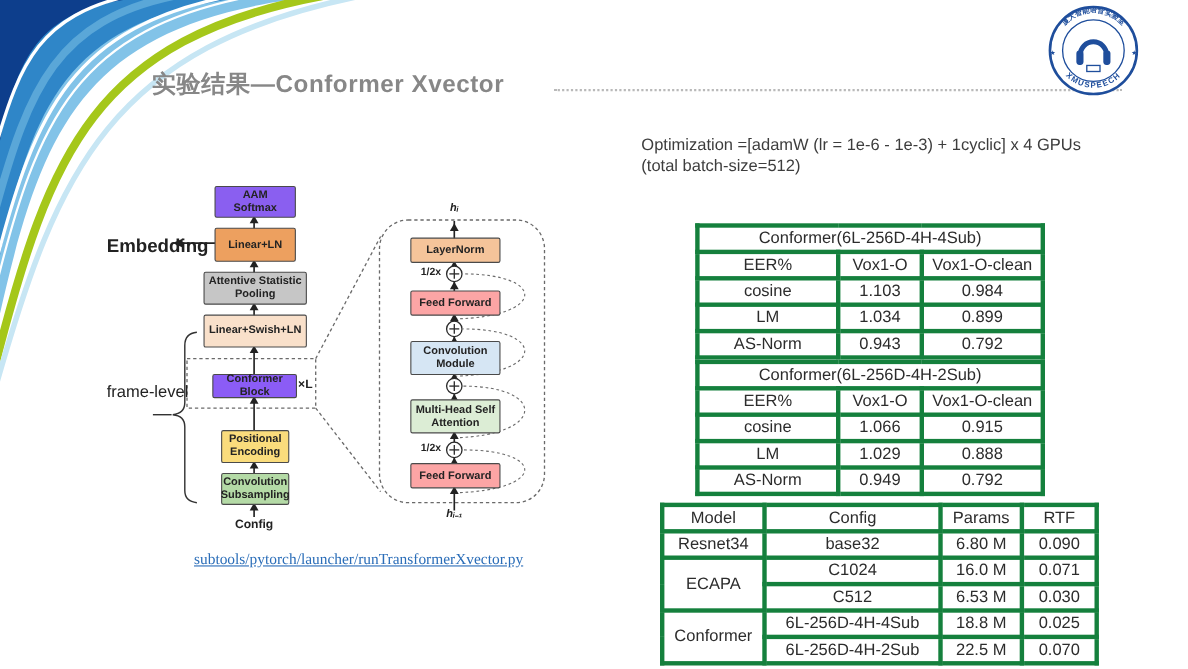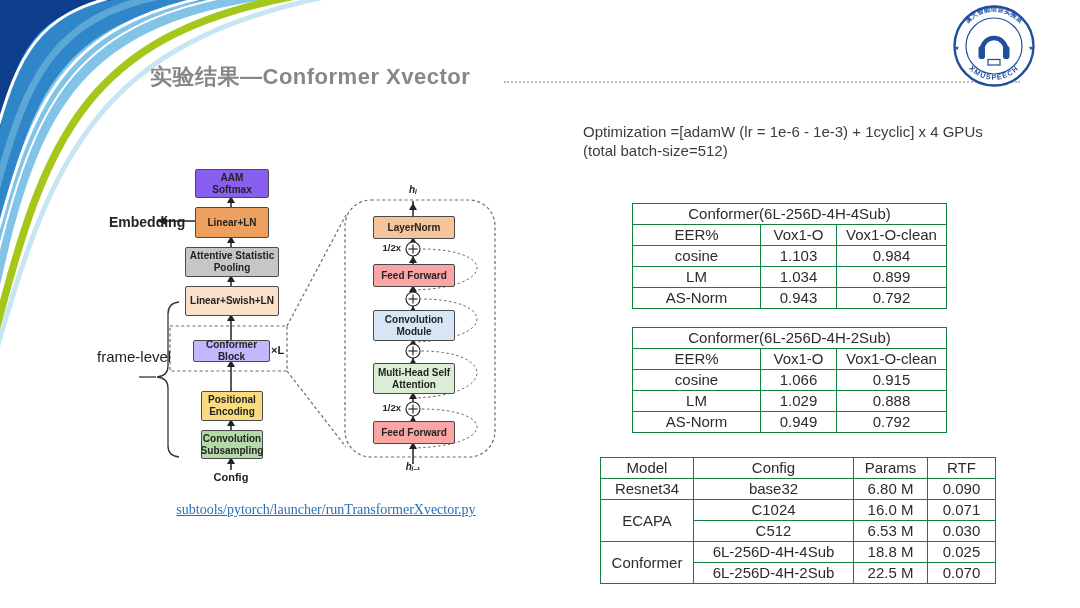--- a/index.html
+++ b/index.html
@@ -1,60 +1,60 @@
 <!DOCTYPE html>
 <html><head>
 <meta charset="utf-8">
 <style>
   html,body{margin:0;padding:0;background:#fff;}
   .slide{position:relative;width:1080px;height:608px;background:#fff;overflow:hidden;
          font-family:"Liberation Sans",sans-serif;}
   svg{display:block;}
   .swoosh{position:absolute;left:0;top:0;z-index:1;}
-  .title{position:absolute;left:150px;top:62px;font-size:22px;font-weight:bold;
+  .title{position:absolute;left:138px;top:62px;font-size:22px;font-weight:bold;
          color:#878787;letter-spacing:.5px;z-index:3;white-space:nowrap;}
   .title-dots{position:absolute;left:504px;top:81px;width:516px;height:0;
               border-top:2px dotted #b9b9b9;z-index:2;}
   .logo{position:absolute;left:952px;top:4px;z-index:4;}
   
   .overlay{position:absolute;left:0;top:0;z-index:2;pointer-events:none;}
   .box{position:absolute;z-index:3;border:1px solid #4a4a4a;border-radius:2px;
        display:flex;align-items:center;justify-content:center;text-align:center;
        font-size:10px;font-weight:bold;color:#232323;line-height:1.18;white-space:pre-line;}
   .c-aam{background:#8a5ff0;}
   .c-lnln{background:#eda05f;}
   .c-asp{background:#c6c6c6;}
   .c-swish{background:#f9e0ca;}
-  .c-conf{background:#c4b5fd;}
+  .c-conf{background:#8b5cf6;}
   .c-pe{background:#fadc7c;}
   .c-cs{background:#b4daa6;}
   .c-layernorm{background:#f5c49a;}
   .c-ff{background:#fca5a5;}
   .c-cm{background:#d6e6f4;}
   .c-mhsa{background:#dcedd5;}
   .dlabel{position:absolute;z-index:3;color:#222;white-space:nowrap;}
-  .lab-emb{left:97px;top:214px;font-size:14px;font-weight:600;margin-left:12px;}
+  .lab-emb{left:97px;top:214px;font-size:17px;font-weight:600;}
   .lab-frame{left:97px;top:348px;font-size:15px;}
   .lab-inputs{left:201px;top:471px;width:60px;text-align:center;font-size:11px;font-weight:bold;}
   .lab-xl{left:271px;top:344px;font-size:11px;font-weight:bold;}
   .lab-h{width:44px;text-align:center;font-size:10px;font-style:italic;font-weight:600;}
   .lab-htop{left:391px;top:184px;}
   .lab-hbot{left:391px;top:459px;}
   .lab-half{width:30px;text-align:right;font-size:9.5px;font-weight:bold;}
   .lab-half1{left:371px;top:242px;}
   .lab-half2{left:371px;top:402px;}
   .codelink{position:absolute;left:116px;top:502px;width:420px;text-align:center;z-index:3;
             font-family:"Liberation Serif",serif;font-size:14px;color:#2a6db8;
             text-decoration:underline;white-space:nowrap;}
   
   .notes{position:absolute;left:583px;top:122px;font-size:15px;color:#3d3d3d;
          line-height:19px;z-index:3;white-space:nowrap;}
   table{border-collapse:collapse;table-layout:fixed;position:absolute;z-index:3;
         font-size:15px;color:#2c2c2c;background:#fff;}
-  td{border:1px solid #15803d;text-align:center;padding:0;height:20px;line-height:20px;
+  td{border:4px solid #15803d;text-align:center;padding:0;height:20px;line-height:20px;
      overflow:hidden;white-space:nowrap;}
   .t1{left:632px;top:203px;width:314px;}
   .t2{left:632px;top:327px;width:314px;}
   .t3{left:600px;top:457px;width:395px;}
   .t3 td{height:19.8px;}
 </style>
 </head>
 <body>
 
 <div class="slide">

